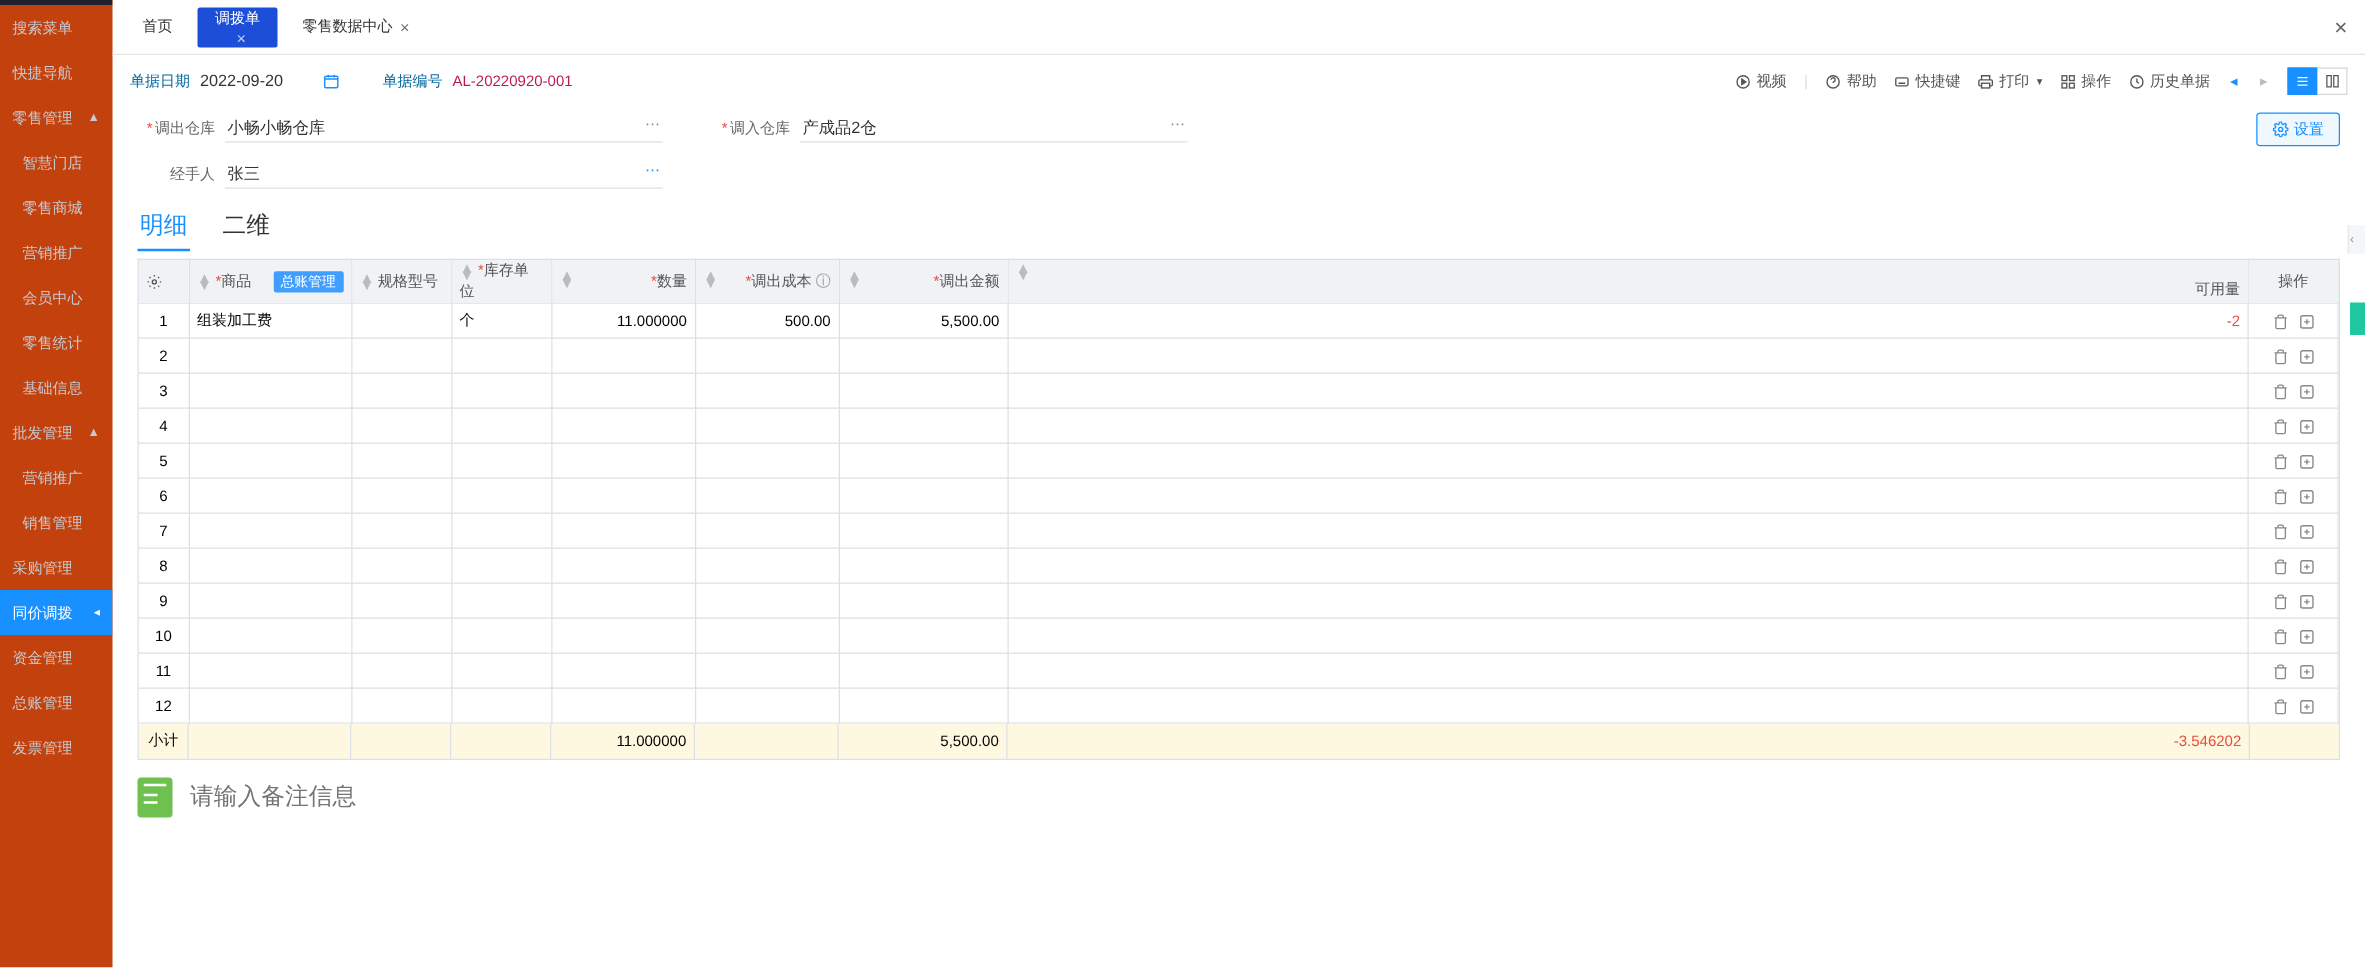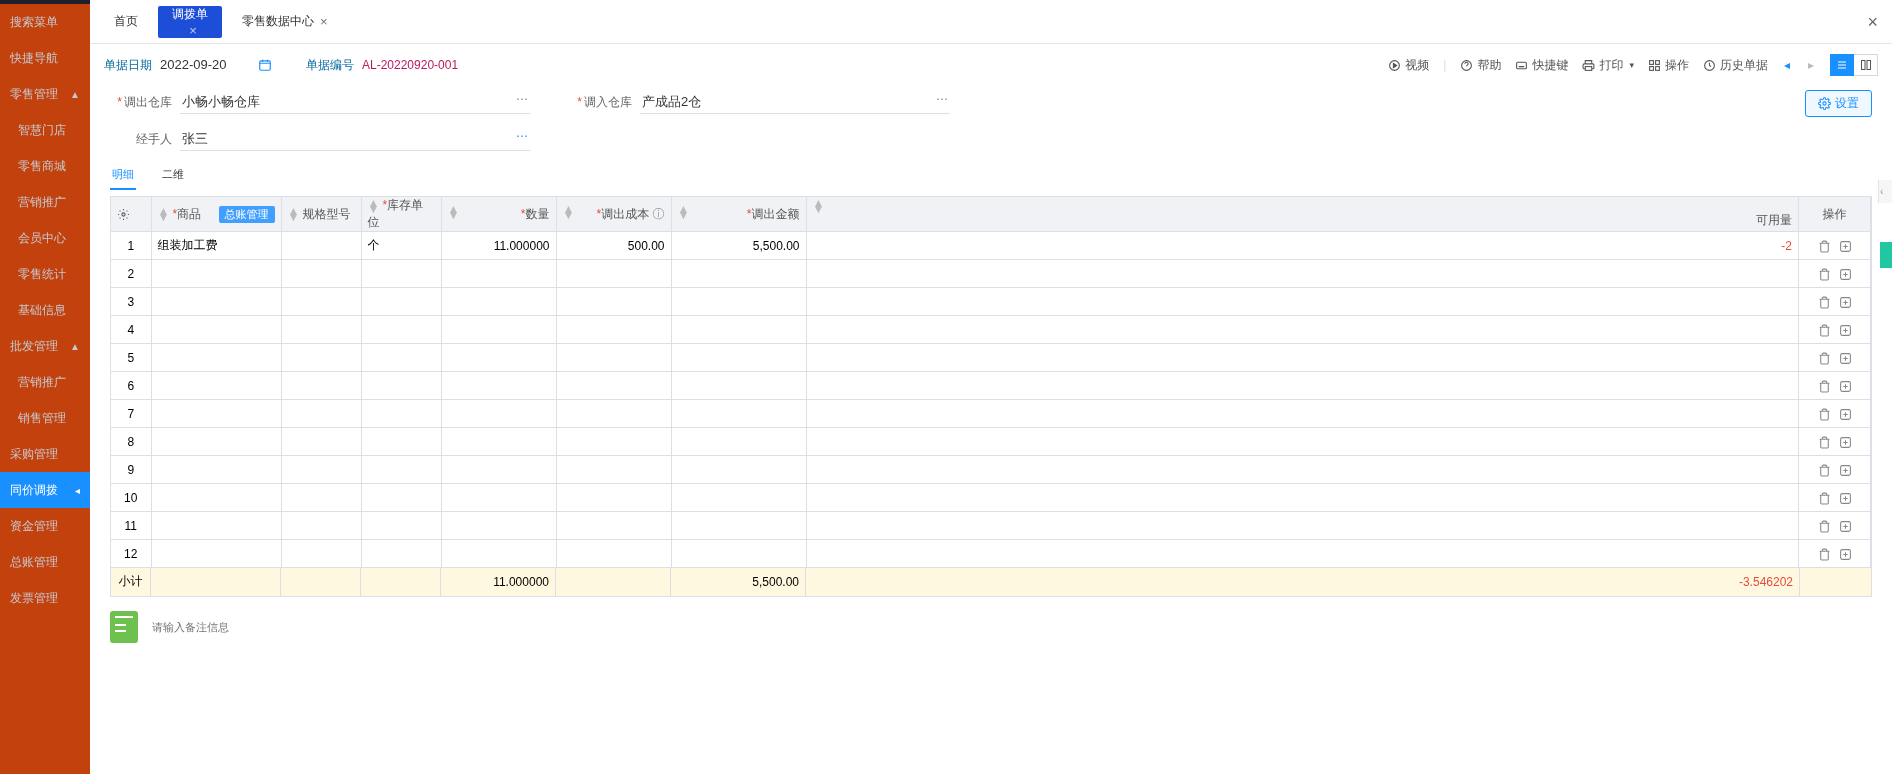--- a/index.html
+++ b/index.html
@@ -43,21 +43,21 @@
 .field .flabel { width: 70px; text-align: right; padding-right: 8px; color: #666; }
 .field .flabel .req { color: #e74c3c; margin-right: 2px; }
 .field .finput { flex: 1; border: none; border-bottom: 1px solid #e0e0e0; padding: 4px 28px 4px 2px; color: #333; font-size: 13px; position: relative; }
 .field-wrap { flex: 1; position: relative; display: flex; }
 .field-suffix { position: absolute; right: 2px; top: 2px; color: #1890ff; cursor: pointer; }
 .field-suffix.gray { color: #888; }
 .settings-btn { border: 1px solid #1890ff; color: #1890ff; background: #f0f8ff; padding: 4px 12px; border-radius: 3px; cursor: pointer; display: inline-flex; align-items: center; gap: 4px; margin-left: auto; }
 
 
 .inner-tabs { display: flex; padding: 0 20px; gap: 24px; border-bottom: 0; }
-.inner-tab { padding: 6px 2px; cursor: pointer; color: #333; font-size: 11px; }
+.inner-tab { padding: 6px 2px; cursor: pointer; color: #333; font-size: 19px; }
 .inner-tab.active { color: #1890ff; border-bottom: 2px solid #1890ff; }
 
 
 .table-wrap { margin: 6px 20px 0 20px; border: 1px solid #dcdfe6; border-bottom: none; position: relative; overflow: hidden; }
 .tbl { width: 100%; border-collapse: collapse; table-layout: fixed; }
 .tbl th, .tbl td { border-right: 1px solid #dcdfe6; border-bottom: 1px solid #dcdfe6; height: 28px; padding: 0 6px; }
 .tbl th { background: #f0f2f5; font-weight: normal; color: #555; text-align: left; position: relative; }
 .tbl th .sort { color: #bbb; font-size: 9px; display: inline-flex; flex-direction: column; line-height: 6px; margin-right: 3px; vertical-align: middle; }
 .tbl th .req { color: #e74c3c; }
 .tbl th.right, .tbl td.right { text-align: right; }
@@ -79,21 +79,21 @@
 
 
 .subtotal-row td { background: #fff8e0; }
 .subtotal-wrap { margin: 0 20px; }
 
 
 .remark-bar { display: flex; align-items: center; padding: 14px 20px; gap: 14px; }
 .remark-icon { width: 28px; height: 32px; background: #6ec04f; border-radius: 3px; position: relative; }
 .remark-icon::before { content: ""; position: absolute; inset: 5px 5px 5px 5px; border-top: 2px solid #fff; }
 .remark-icon::after { content: ""; position: absolute; left: 5px; right: 12px; top: 13px; height: 2px; background: #fff; box-shadow: 0 6px 0 #fff; }
-.remark-input { flex: 1; border: none; color: #999; font-size: 11px; }
+.remark-input { flex: 1; border: none; color: #999; font-size: 19px; }
 
 
 .right-rail { position: fixed; right: 0; top: 180px; width: 14px; background: #f5f6f8; border-left: 1px solid #e3e3e3; padding: 6px 1px; color: #999; font-size: 10px; }
 .right-badge { position: fixed; right: 0; top: 242px; width: 12px; height: 26px; background: #20c7a0; }
 
 
 .big-head-inner { display: flex; justify-content: flex-end; width: 100%; }
 
 svg { display: inline-block; vertical-align: middle; }
 </style>

